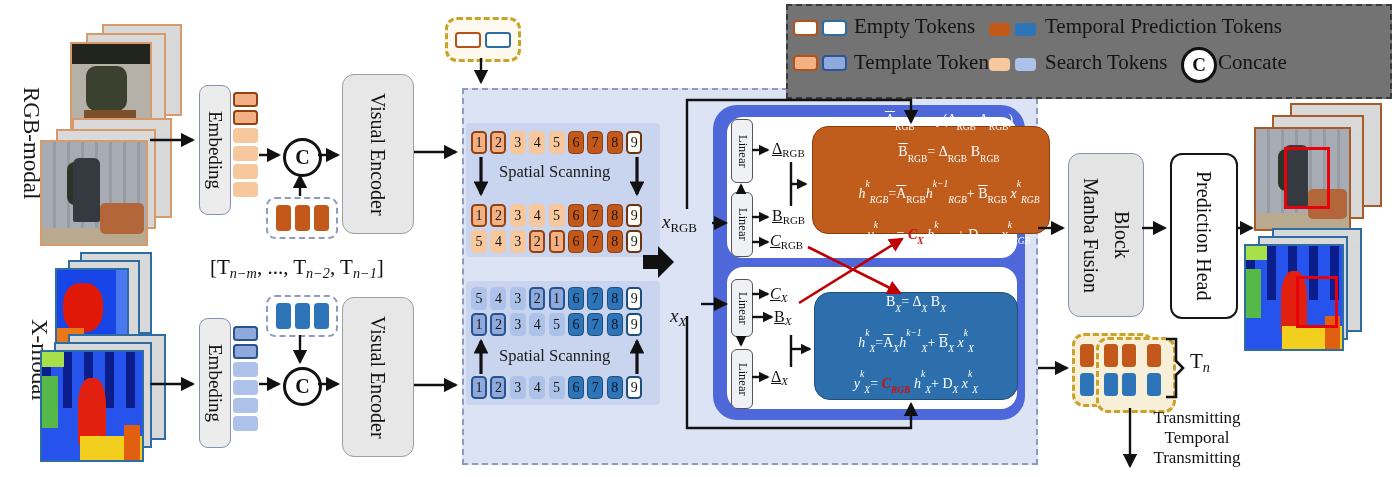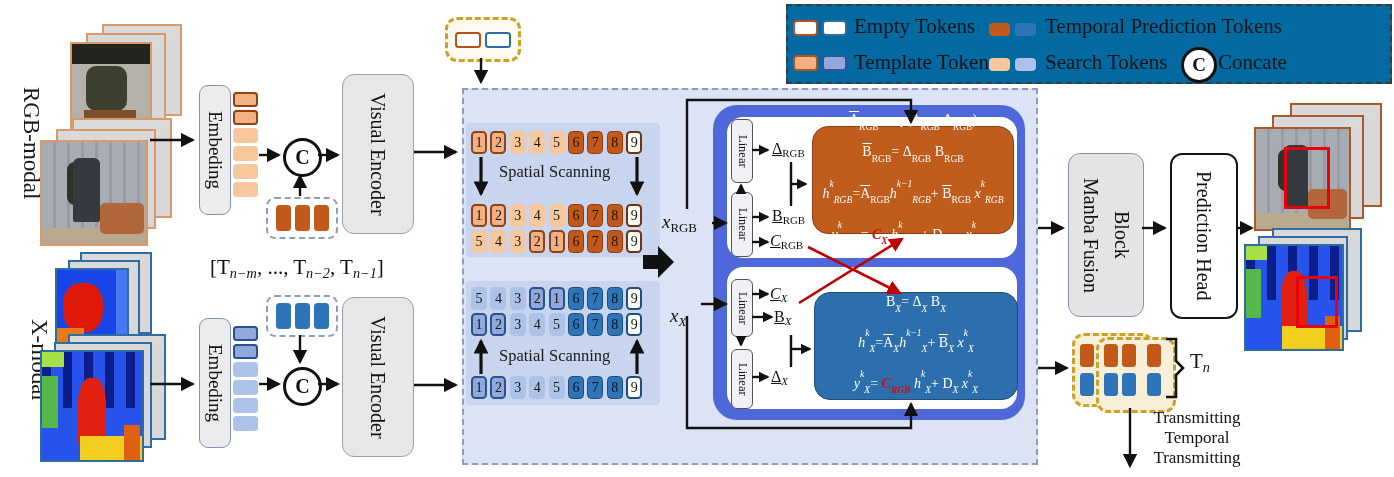--- a/index.html
+++ b/index.html
@@ -67,21 +67,21 @@
   .m-or-em{background:#fff;border:2.4px solid #B5511D;}
   .m-bl-tpl{background:#8FA9DC;border:2px solid #27538F;}
   .m-bl-sr{background:#ADC2E9;}
   .m-bl-ti{background:#2E74B8;}
   .m-bl-em{background:#fff;border:2.4px solid #2E6DA4;}
   .vstack{display:flex;flex-direction:column;gap:3px;}
   .hstack{display:flex;gap:4px;}
   .dash-slate{border:2px dashed #8C9BBE;border-radius:9px;background:rgba(255,255,255,.25);}
   .dash-gold{border:3px dashed #C9A227;border-radius:12px;background:#F8EFD8;}
   
-  .legend{left:786px;top:4px;width:606px;height:80px;background:#0369a1;
+  .legend{left:786px;top:4px;width:606px;height:95px;background:#737373;
           border:2.5px dashed #3a3a3a;box-sizing:border-box;}
   .legend .lab{font-size:21px;color:#141414;white-space:nowrap;}
   .sw{position:absolute;border-radius:4px;box-sizing:border-box;}
   .legend .cat-circle{width:30px;height:30px;border-width:3px;font-size:19px;}
   
   .frame{position:absolute;box-sizing:border-box;overflow:hidden;background:#f4f4f2;}
   .fr-or{border:2.5px solid #D89A6A;}
   .fr-or-dark{border:2.5px solid #A85A28;}
   .fr-bl{border:2.5px solid #2E6DA4;}
   .ghost{background:#f3f3f1;background-image:linear-gradient(180deg,#d9d9d9 0 14%,transparent 14%),
@@ -306,21 +306,21 @@
   <div class="abs math io-label" style="left:772px;top:140px;"><span class="">Δ</span><span class="sb">RGB</span></div>
   <div class="abs math io-label" style="left:772px;top:207px;"><span class="">B</span><span class="sb">RGB</span></div>
   <div class="abs math io-label" style="left:770px;top:232px;"><span class="it">C</span><span class="sb">RGB</span></div>
 
   <div class="abs vtext linear-box" style="left:731px;top:279px;height:56px;">Linear</div>
   <div class="abs vtext linear-box" style="left:731px;top:349px;height:58px;">Linear</div>
   <div class="abs math io-label" style="left:770px;top:285px;"><span class="it">C</span><span class="sb it">X</span></div>
   <div class="abs math io-label" style="left:774px;top:308px;"><span class="">B</span><span class="sb it">X</span></div>
   <div class="abs math io-label" style="left:771px;top:368px;"><span class="">Δ</span><span class="sb it">X</span></div>
 
-  <div class="abs eq-box eq-or" style="left:812px;top:126px;width:200px;height:106px;">
+  <div class="abs eq-box eq-or" style="left:812px;top:126px;width:200px;height:106px;padding-left:36px;">
     <div><span class="bar">A</span><span class="sb">RGB</span><span class="">=exp(Δ</span><span class="sb">RGB</span><span class=""> A</span><span class="sb">RGB</span><span class="">)</span></div>
     <div><span class="bar">B</span><span class="sb">RGB</span><span class="">= Δ</span><span class="sb">RGB</span><span class=""> B</span><span class="sb">RGB</span></div>
     <div><span class="it">h</span><span class="sp it">k</span><span class="sb it">RGB</span><span class="">=</span><span class="bar">A</span><span class="sb">RGB</span><span class="it">h</span><span class="sp it">k−1</span><span class="sb it">RGB</span><span class="">+ </span><span class="bar">B</span><span class="sb">RGB</span><span class="it"> x</span><span class="sp it">k</span><span class="sb it">RGB</span></div>
     <div><span class="it">y</span><span class="sp it">k</span><span class="sb it">RGB</span><span class="">= </span><span class="red">C</span><span class="sb red">X</span><span class="it"> h</span><span class="sp it">k</span><span class="sb it">RGB</span><span class="">+ D</span><span class="sb">RGB</span><span class="it"> x</span><span class="sp it">k</span><span class="sb it">RGB</span></div>
   </div>
   <div class="abs eq-box eq-bl" style="left:814px;top:292px;width:202px;height:106px;">
     <div><span class="bar">B</span><span class="sb it">X</span><span class="">= Δ</span><span class="sb it">X</span><span class=""> B</span><span class="sb it">X</span></div>
     <div><span class="it">h</span><span class="sp it">k</span><span class="sb it">X</span><span class="">=</span><span class="bar">A</span><span class="sb it">X</span><span class="it">h</span><span class="sp it">k−1</span><span class="sb it">X</span><span class="">+ </span><span class="bar">B</span><span class="sb it">X</span><span class="it"> x</span><span class="sp it">k</span><span class="sb it">X</span></div>
     <div><span class="it">y</span><span class="sp it">k</span><span class="sb it">X</span><span class="">= </span><span class="red">C</span><span class="sb red">RGB</span><span class="it"> h</span><span class="sp it">k</span><span class="sb it">X</span><span class="">+ D</span><span class="sb it">X</span><span class="it"> x</span><span class="sp it">k</span><span class="sb it">X</span></div>
   </div>

